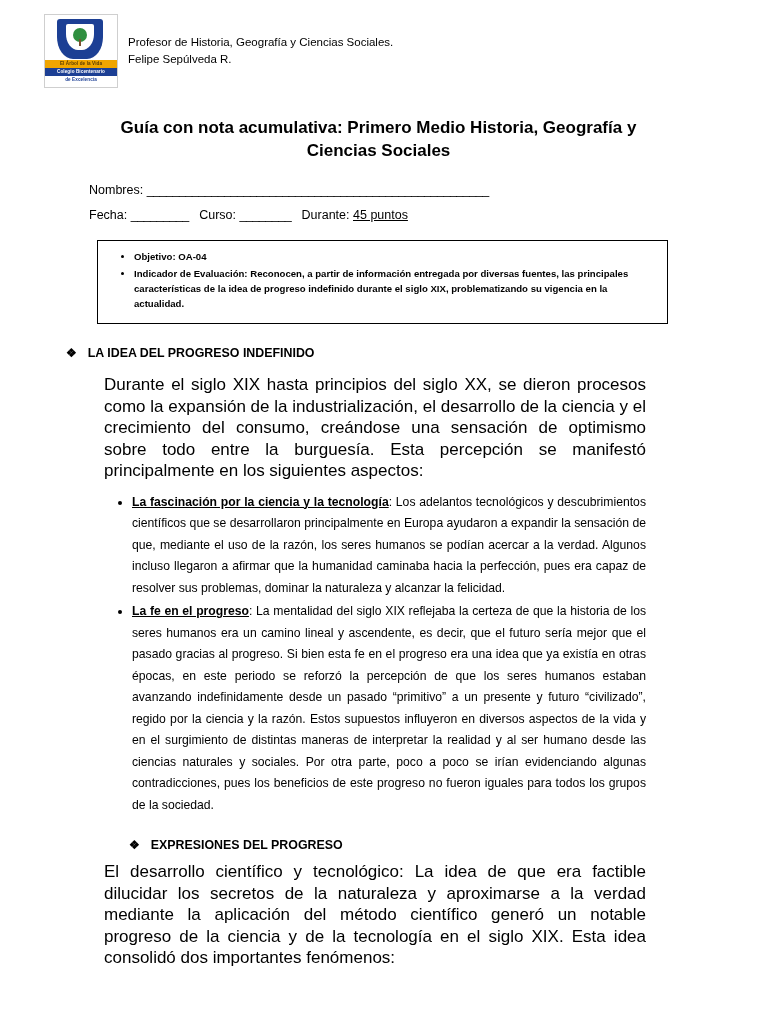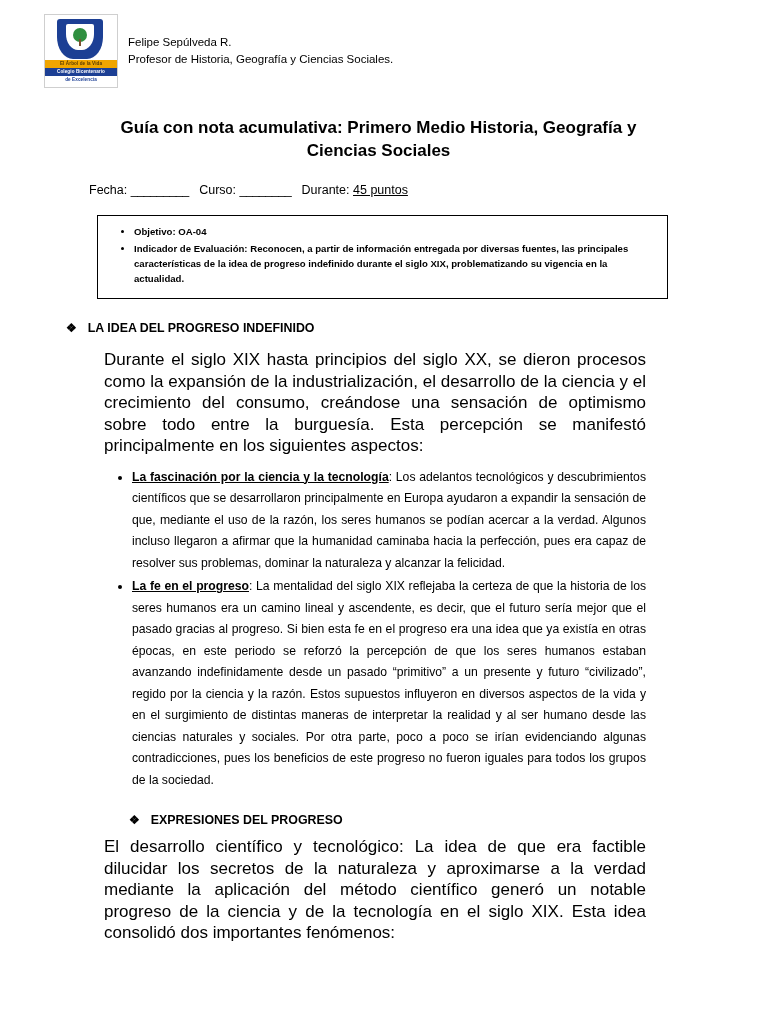--- a/index.html
+++ b/index.html
@@ -204,31 +204,35 @@
           <div class="trunk"></div>
         </div>
       </div>
       <div class="band"></div>
       <div class="band2"></div>
       <div class="cap1">El Árbol de la Vida</div>
       <div class="cap2">Colegio Bicentenario</div>
       <div class="cap3">de Excelencia</div>
     </div>
     <div class="header-text">
+      <div class="line">Profesor de Historia, Geografía y Ciencias Sociales.</div>
       <div class="line">Felipe Sepúlveda R.</div>
-      <div class="line">Profesor de Historia, Geografía y Ciencias Sociales.</div>
     </div>
   </div>
 
   <div class="doc-title">
     <div>Guía con nota acumulativa: Primero Medio Historia, Geografía y</div>
     <div>Ciencias Sociales</div>
   </div>
 
   <div class="fields">
+    <div>
+      <span>Nombres:</span>
+      <span class="blank">_____________________________________________________</span>
+    </div>
     <div>
       <span>Fecha:</span>
       <span class="blank">_________</span>
       &nbsp;
       <span>Curso:</span>
       <span class="blank">________</span>
       &nbsp;
       <span>Durante:</span>
       <span class="underline">45 puntos</span>
     </div>

